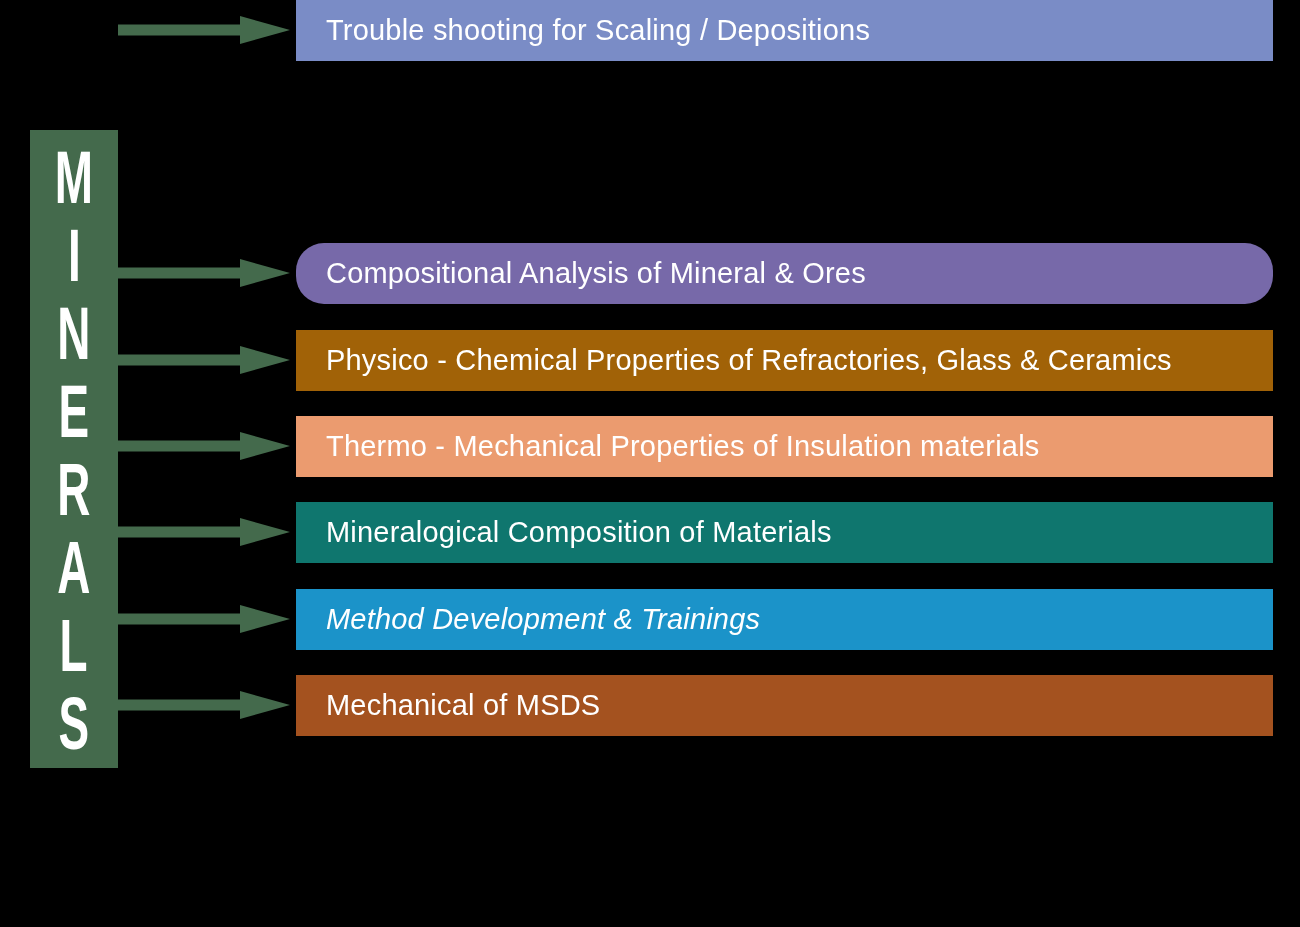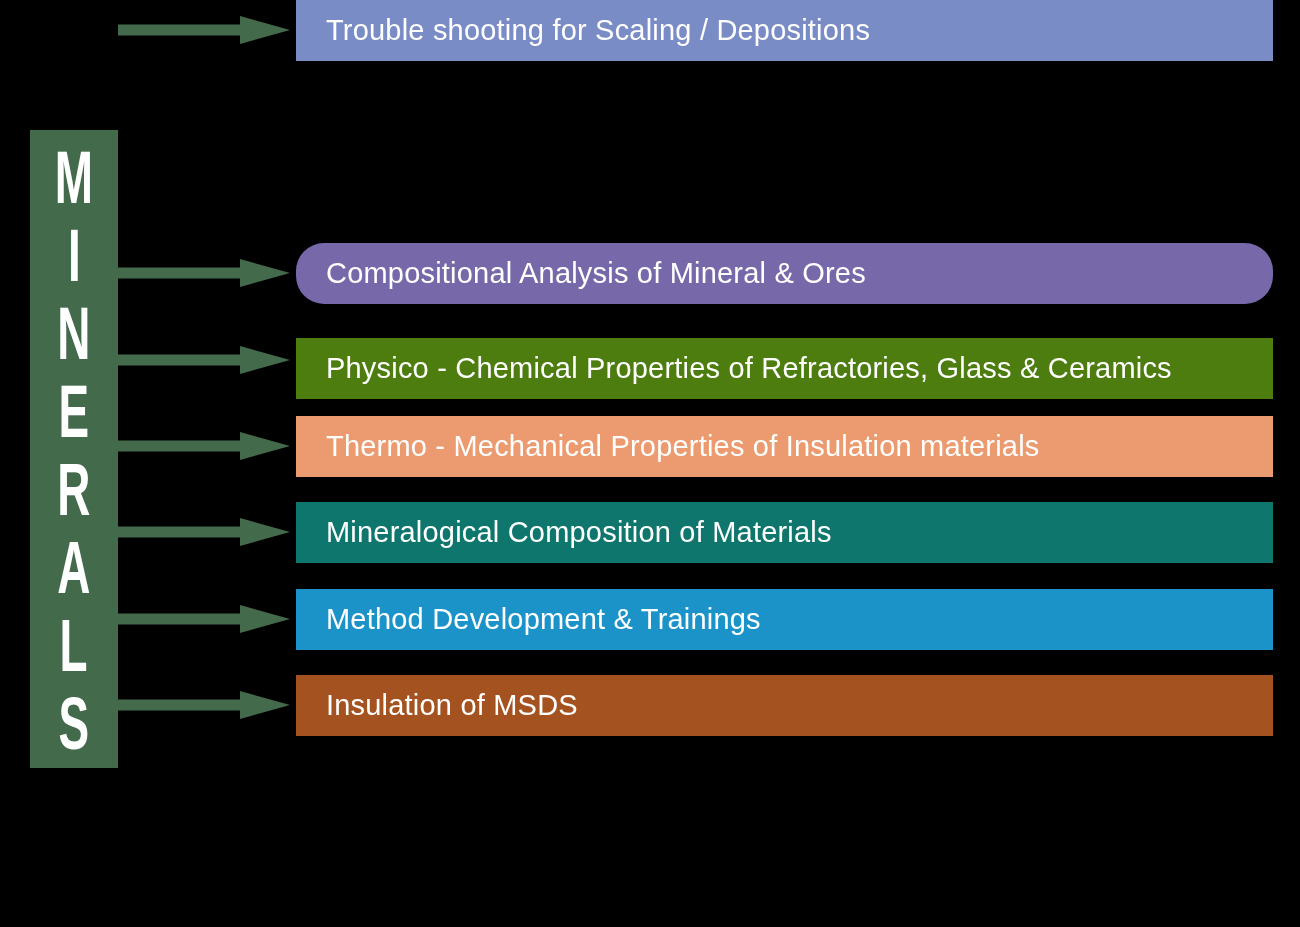--- a/index.html
+++ b/index.html
@@ -43,21 +43,21 @@
     position: absolute;
     left: 0;
     width: 1132px;
     height: 61px;
   }
   .row:nth-of-type(1) { top: 157px; }
   .row:nth-of-type(2) { top: 243px; }
   .row:nth-of-type(3) { top: 330px; }
   .row:nth-of-type(4) { top: 416px; border-radius: 13px; }
   .row:nth-of-type(5) { top: 502px; }
-  .row:nth-of-type(6) { top: 589px; }
+  .row:nth-of-type(6) { top: 589px; font-style: italic; }
   .row:nth-of-type(7) { top: 675px; }
   .arrow {
     position: absolute;
     left: 118px;
     top: 15px;
     width: 172px;
     height: 30px;
     display: block;
   }
   .arrow .arrow-shape { fill: var(--arrow-color); }
@@ -102,21 +102,21 @@
     <div class="bar" style="background-color: rgb(119, 105, 169); border-radius: 28px;">
       <span class="bar-label">Compositional Analysis of Mineral &amp; Ores</span>
     </div>
   </div>
 
   <div class="row">
     <svg class="arrow" viewBox="0 0 172 30" aria-hidden="true">
       <rect class="arrow-shape" x="0" y="9.5" width="126" height="11"></rect>
       <polygon class="arrow-shape" points="122,1 172,15 122,29"></polygon>
     </svg>
-    <div class="bar" style="background-color: #4d7c0f; margin-top: 8px;">
+    <div class="bar" style="background-color: #a16207;">
       <span class="bar-label">Physico - Chemical Properties of Refractories, Glass &amp; Ceramics</span>
     </div>
   </div>
 
   <div class="row">
     <svg class="arrow" viewBox="0 0 172 30" aria-hidden="true">
       <rect class="arrow-shape" x="0" y="9.5" width="126" height="11"></rect>
       <polygon class="arrow-shape" points="122,1 172,15 122,29"></polygon>
     </svg>
     <div class="bar" style="background-color: rgb(235, 155, 111);">
@@ -143,21 +143,21 @@
       <span class="bar-label">Method Development &amp; Trainings</span>
     </div>
   </div>
 
   <div class="row">
     <svg class="arrow" viewBox="0 0 172 30" aria-hidden="true">
       <rect class="arrow-shape" x="0" y="9.5" width="126" height="11"></rect>
       <polygon class="arrow-shape" points="122,1 172,15 122,29"></polygon>
     </svg>
     <div class="bar" style="background-color: rgb(164, 82, 31);">
-      <span class="bar-label">Insulation of MSDS</span>
+      <span class="bar-label">Mechanical of MSDS</span>
     </div>
   </div>
 
   <div class="row">
     <svg class="arrow" viewBox="0 0 172 30" aria-hidden="true">
       <rect class="arrow-shape" x="0" y="9.5" width="126" height="11"></rect>
       <polygon class="arrow-shape" points="122,1 172,15 122,29"></polygon>
     </svg>
     <div class="bar" style="background-color: rgb(122, 140, 198);">
       <span class="bar-label">Trouble shooting for Scaling / Depositions</span>

